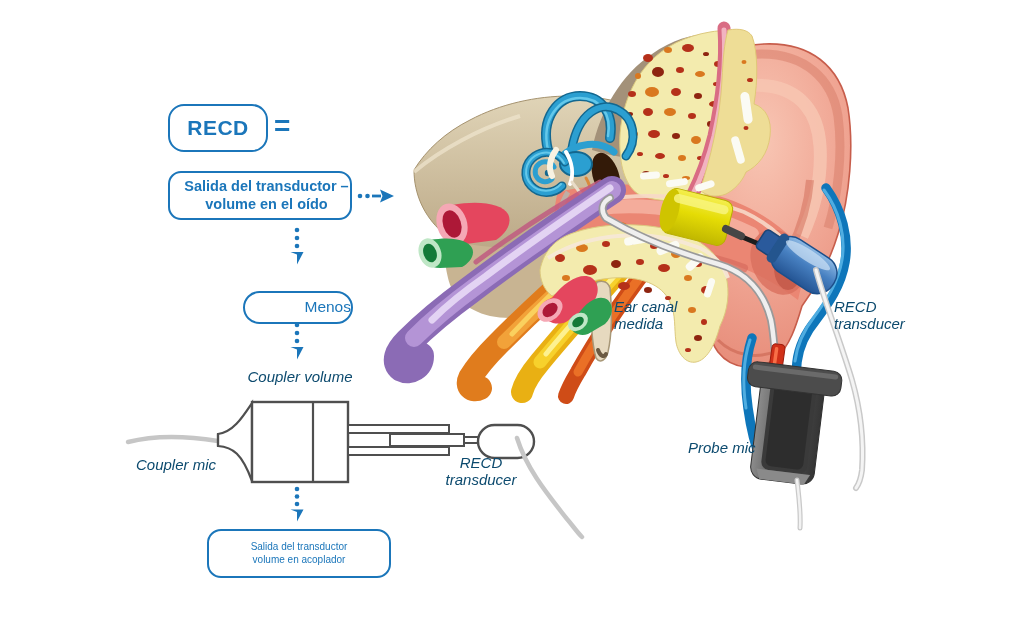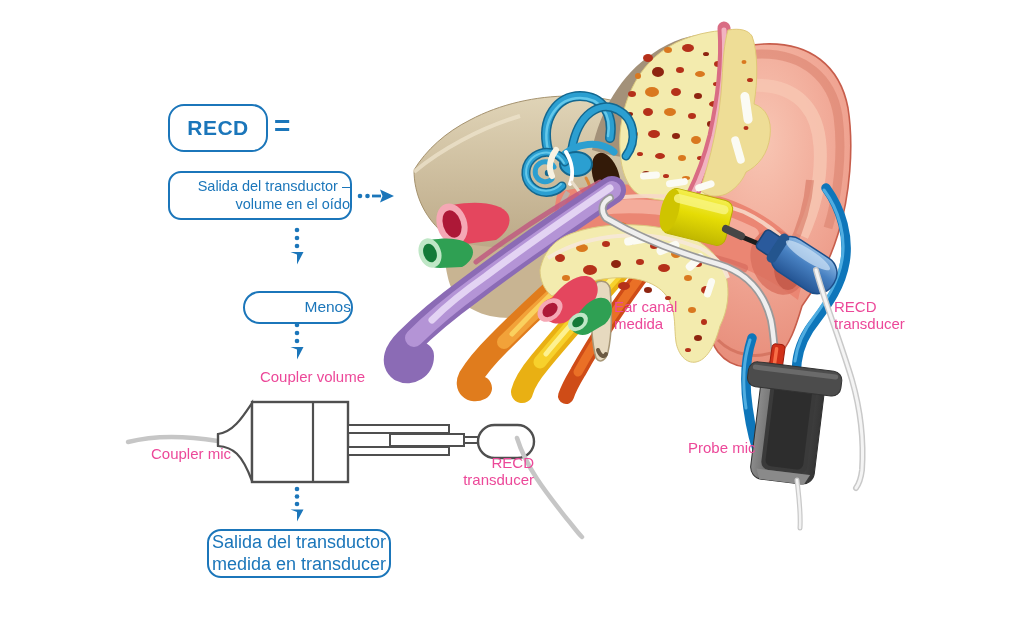--- a/index.html
+++ b/index.html
@@ -5,25 +5,25 @@
   html,body{margin:0;padding:0;background:#fff;}
   .stage{position:relative;width:1024px;height:627px;background:#fff;overflow:hidden;
          font-family:"Liberation Sans","DejaVu Sans",sans-serif;}
   .box{position:absolute;border:2.5px solid #1b76ba;border-radius:16px;color:#1b76ba;
        background:#fff;display:flex;flex-direction:column;align-items:center;justify-content:center;
        box-sizing:border-box;line-height:1.22;}
   .box span{display:block;}
   .recd-box{left:168px;top:104px;width:100px;height:48px;font-size:21px;font-weight:bold;letter-spacing:.5px;}
   .equals{position:absolute;left:274px;top:110px;color:#1b76ba;font-size:28px;font-weight:bold;}
   .ear-box{left:168px;top:171px;width:184px;height:49px;font-size:14.5px;border-radius:13px;
-           align-items:flex-end;padding-left:13px;}
+           align-items:center;padding-left:13px;font-weight:bold;}
   .menos-box{left:243px;top:291px;width:110px;height:33px;font-size:15.5px;border-radius:17px;align-items:flex-end;}
-  .acop-box{left:207px;top:529px;width:184px;height:49px;font-size:18px;border-radius:14px;justify-content:flex-end;}
-  .lbl{position:absolute;color:#ec4899;font-size:15px;line-height:1.12;}
-  .lbl.center{text-align:right;}
+  .acop-box{left:207px;top:529px;width:184px;height:49px;font-size:10px;border-radius:14px;}
+  .lbl{position:absolute;color:#0c4a6e;font-style:italic;font-size:15px;line-height:1.12;}
+  .lbl.center{text-align:center;}
   .arrow{position:absolute;}
   svg{display:block;}
 </style>
 </head>
 <body>
 
 <div class="stage">
 
   <div class="box recd-box">
     <span>RECD</span>
@@ -79,40 +79,40 @@
       <line x1="188" y1="10" x2="188" y2="90" stroke="#4f4f4f" stroke-width="2.2"></line>
       <rect x="223" y="33" width="101" height="8" fill="#fff" stroke="#4f4f4f" stroke-width="2"></rect>
       <rect x="223" y="55" width="101" height="8" fill="#fff" stroke="#4f4f4f" stroke-width="2"></rect>
       <rect x="265" y="42" width="74" height="12" fill="#fff" stroke="#4f4f4f" stroke-width="2"></rect>
       <rect x="339" y="45" width="14" height="6" fill="#fff" stroke="#4f4f4f" stroke-width="2"></rect>
       <rect x="353" y="33" width="56" height="33" rx="16.5" fill="#fff" stroke="#4f4f4f" stroke-width="2.4"></rect>
       <path d="M392,46 C402,78 424,104 442,127 C448,134 452,140 457,145" fill="none" stroke="#c6c6c6" stroke-width="4.5" stroke-linecap="round"></path>
     </svg>
   </div>
 
-  <div class="lbl center" style="left:121px;top:446px;width:110px;">
+  <div class="lbl center" style="left:121px;top:457px;width:110px;">
     <span>Coupler mic</span>
   </div>
   <div class="lbl center" style="left:428px;top:455px;width:106px;">
     <span style="display:block">RECD</span>
     <span style="display:block">transducer</span>
   </div>
 
   <div class="arrow" style="left:289px;top:485px;">
     <svg width="16" height="38" viewBox="0 0 16 38">
       <circle cx="8" cy="4" r="2.3" fill="#1b76ba"></circle>
         <circle cx="8" cy="11.5" r="2.3" fill="#1b76ba"></circle>
         <circle cx="8" cy="19" r="2.3" fill="#1b76ba"></circle>
       <polygon points="1.5,24.5 14.5,24.5 8,36.5 8,27" fill="#1b76ba"></polygon>
     </svg>
   </div>
 
   <div class="box acop-box">
     <span>Salida del transductor</span>
-    <span>medida en transducer</span>
+    <span>volume en acoplador</span>
   </div>
 
   <svg width="1024" height="627" viewBox="0 0 1024 627" style="position:absolute;left:0;top:0;pointer-events:none;">
     <defs>
       <radialGradient id="gEar" cx="55%" cy="30%" r="75%">
         <stop offset="0%" stop-color="#f8c6b4"></stop>
           <stop offset="55%" stop-color="#f0a593"></stop>
           <stop offset="100%" stop-color="#e68a77"></stop>
       </radialGradient>
       <linearGradient id="gBone" x1="0" y1="0" x2="0" y2="1">

